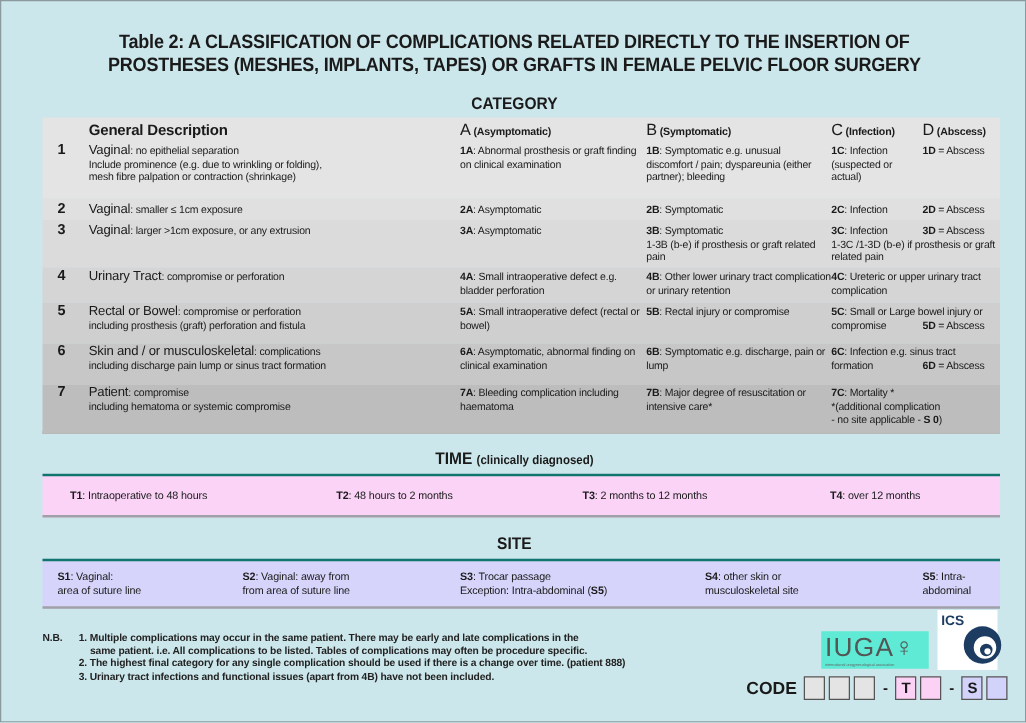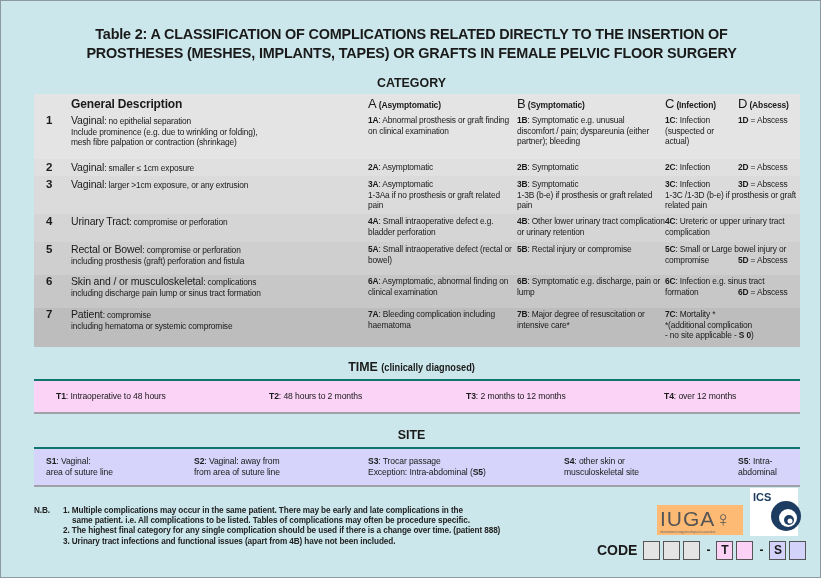--- a/index.html
+++ b/index.html
@@ -39,21 +39,21 @@
   .nb .indent { padding-left: 9px; }
 
   .code { position: absolute; top: 539px; left: 596px; height: 20px; display: flex; align-items: center; }
   .code .lbl { font-weight: bold; font-size: 14px; margin-right: 6px; }
   .box { width: 17px; height: 19px; border: 1.5px solid #555; margin-right: 3px; font-weight: bold; font-size: 12px; text-align: center; line-height: 17px; }
   .box.grey { background: #e4e4e4; }
   .box.pink { background: #fbd1f5; }
   .box.lav { background: #d3d2fa; }
   .dash { font-weight: bold; font-size: 12px; margin: 0 6px 0 3px; }
 
-  .iuga { position: absolute; left: 656px; top: 504px; width: 86px; height: 30px; background: #fdba74; }
+  .iuga { position: absolute; left: 656px; top: 504px; width: 86px; height: 30px; background: #5eead4; }
   .iuga .t { position: absolute; left: 3px; top: 2px; font-size: 21px; letter-spacing: 1px; color: #555; font-weight: normal; }
   .iuga .s { position: absolute; left: 3px; top: 25px; font-size: 3px; color: #666; white-space: nowrap; }
   .ics { position: absolute; left: 749px; top: 487px; width: 48px; height: 48px; background: #ffffff; }
   .ics .t { position: absolute; left: 3px; top: 3px; font-size: 11px; font-weight: bold; color: #1d3c62; }
 </style>
 </head>
 <body>
 
 <div class="page">
 
@@ -100,21 +100,21 @@
       <div class="cell desc"><span class="big-b">Vaginal</span><span>: smaller ≤ 1cm exposure</span></div>
       <div class="cell colA"><span class="b">2A</span><span>: Asymptomatic</span></div>
       <div class="cell colB"><span class="b">2B</span><span>: Symptomatic</span></div>
       <div class="cell colC"><span class="b">2C</span><span>: Infection</span></div>
       <div class="cell colD"><span class="b">2D</span><span> = Abscess</span></div>
     </div>
 
     <div class="row" style="top:85px;">
       <div class="cell num">3</div>
       <div class="cell desc"><span class="big-b">Vaginal</span><span>: larger &gt;1cm exposure, or any extrusion</span></div>
-      <div class="cell colA"><span class="b">3A</span><span>: Asymptomatic</span><br><span>1-3Aa if no prosthesis or graft related pain</span></div>
+      <div class="cell colA"><span class="b">3A</span><span>: Asymptomatic</span><br></div>
       <div class="cell colB"><span class="b">3B</span><span>: Symptomatic</span><br><span>1-3B (b-e) if prosthesis or graft related pain</span></div>
       <div class="cell colC"><span class="b">3C</span><span>: Infection</span><br><span>1-3C /1-3D (b-e) if prosthesis or graft related pain</span></div>
       <div class="cell colD"><span class="b">3D</span><span> = Abscess</span></div>
     </div>
 
     <div class="row" style="top:122px;">
       <div class="cell num">4</div>
       <div class="cell desc"><span class="big-b">Urinary Tract</span><span>: compromise or perforation</span><br></div>
       <div class="cell colA"><span class="b">4A</span><span>: Small intraoperative defect e.g. bladder perforation</span></div>
       <div class="cell colB"><span class="b">4B</span><span>: Other lower urinary tract complication or urinary retention</span></div>

